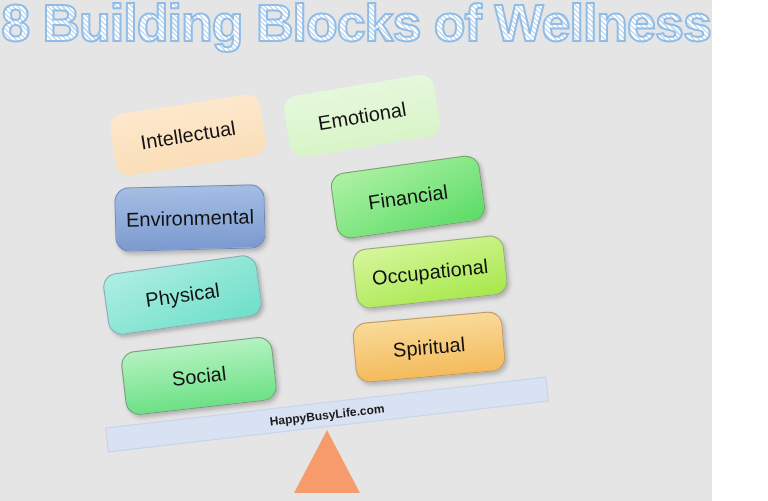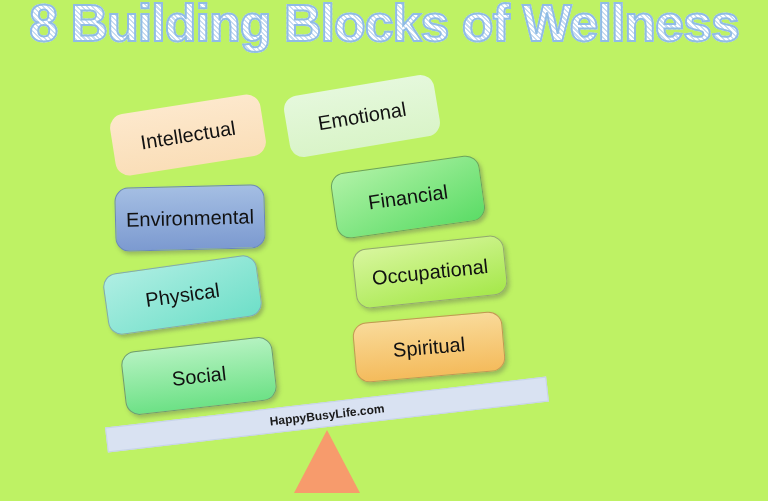--- a/index.html
+++ b/index.html
@@ -3,23 +3,23 @@
 <meta charset="utf-8">
 <style>
   html, body {
     margin: 0;
     padding: 0;
     background: #ffffff;
     font-family: "Liberation Sans", sans-serif;
   }
   .stage {
     position: relative;
-    width: 768px;
+    width: 712px;
     height: 501px;
-    background: #bef264;
+    background: #e5e5e5;
     overflow: hidden;
   }
 
   
   .title {
     position: absolute;
     left: 0;
     right: 0;
     top: -6px;
     margin: 0;

